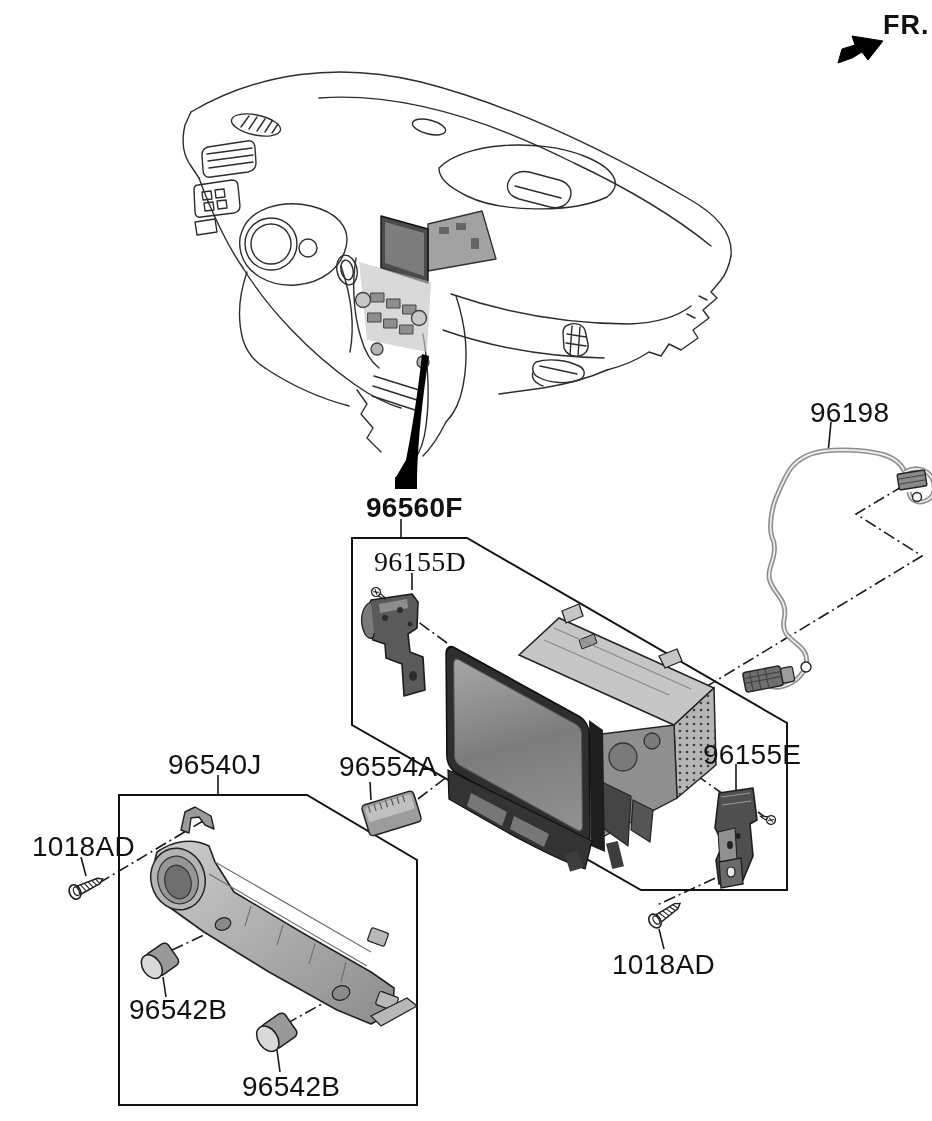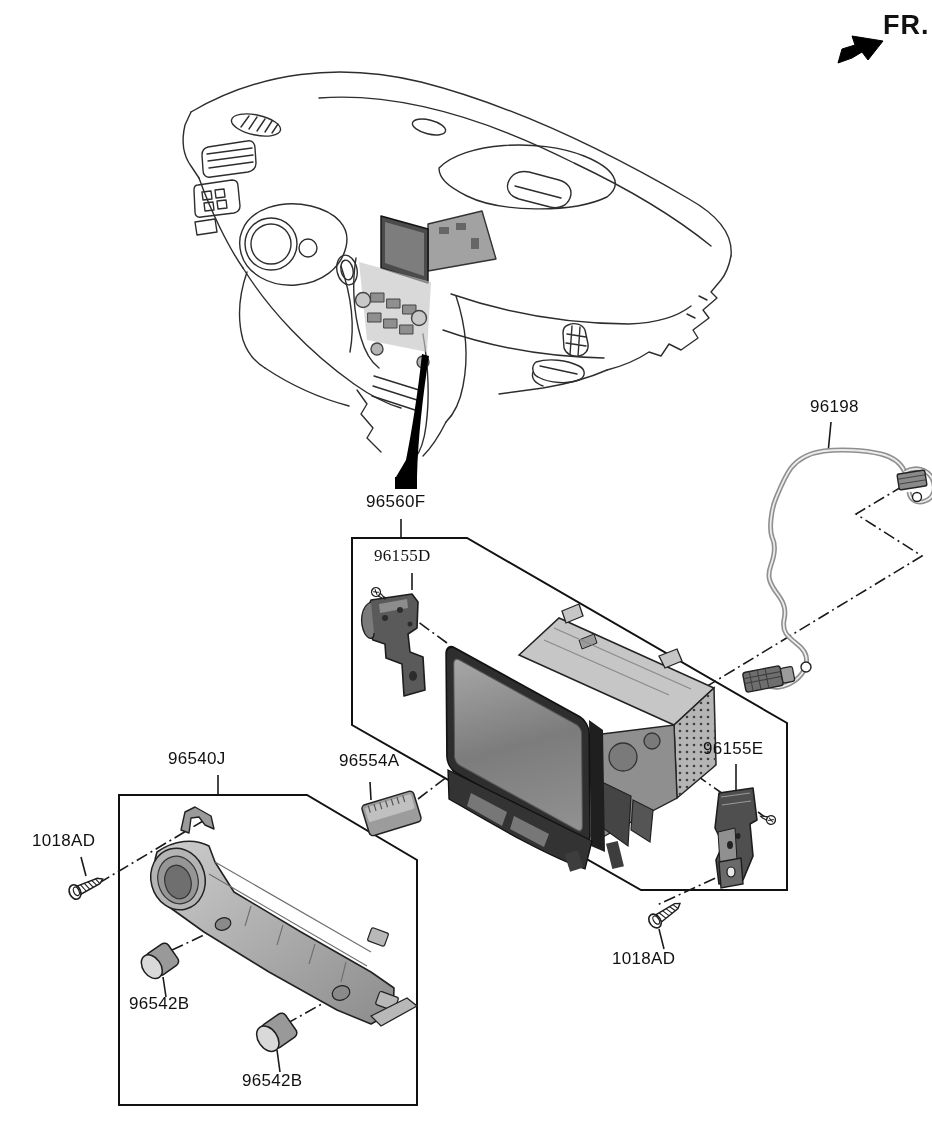--- a/index.html
+++ b/index.html
@@ -1,19 +1,19 @@
 <!DOCTYPE html>
 <html><head>
 <meta charset="utf-8">
 <style>
   html,body{margin:0;padding:0;background:#ffffff;}
   body{width:932px;height:1121px;position:relative;font-family:"Liberation Sans",sans-serif;overflow:hidden;}
   .stage{position:absolute;left:0;top:0;width:850px;height:1121px;margin-left:19px;}
   svg{position:absolute;left:0;top:0;}
-  .lbl{position:absolute;font-size:17px;color:#111;letter-spacing:0.3px;white-space:nowrap;line-height:1.1;}
+  .lbl{position:absolute;font-size:28px;color:#111;letter-spacing:0.3px;white-space:nowrap;line-height:1.1;}
   .lbl.fr{font-size:27px;font-weight:bold;letter-spacing:1px;}
 </style>
 </head>
 <body>
 
 <div class="stage">
 
 <svg width="932" height="1121" viewBox="0 0 932 1121">
   <defs>
     <pattern id="perf" width="7" height="7" patternUnits="userSpaceOnUse">
@@ -241,21 +241,21 @@
     <ellipse cx="-10" cy="0" rx="9" ry="13" fill="#d9d9d9" stroke="#1d1d1d" stroke-width="1.5"></ellipse>
   </g>
   <g transform="translate(257,1033) rotate(-35)">
     <rect x="-10" y="-14" width="28" height="28" rx="5" fill="#999999" stroke="#1d1d1d" stroke-width="1.5"></rect>
     <ellipse cx="-10" cy="0" rx="9.5" ry="14" fill="#d9d9d9" stroke="#1d1d1d" stroke-width="1.5"></ellipse>
   </g>
 </svg>
 
 <div class="lbl fr" style="left:864px;top:11px;">FR.</div>
 <div class="lbl" style="left:791px;top:398px;">96198</div>
-<div class="lbl" style="left:347px;top:493px;">96560F</div>
+<div class="lbl" style="left:347px;top:493px;font-weight:bold;">96560F</div>
 <div class="lbl" style="left:355px;top:547px;font-family:Liberation Serif, serif;">96155D</div>
 <div class="lbl" style="left:684px;top:740px;">96155E</div>
 <div class="lbl" style="left:149px;top:750px;">96540J</div>
 <div class="lbl" style="left:320px;top:752px;">96554A</div>
 <div class="lbl" style="left:13px;top:832px;">1018AD</div>
 <div class="lbl" style="left:593px;top:950px;">1018AD</div>
 <div class="lbl" style="left:110px;top:995px;">96542B</div>
 <div class="lbl" style="left:223px;top:1072px;">96542B</div>
 
 </div>

